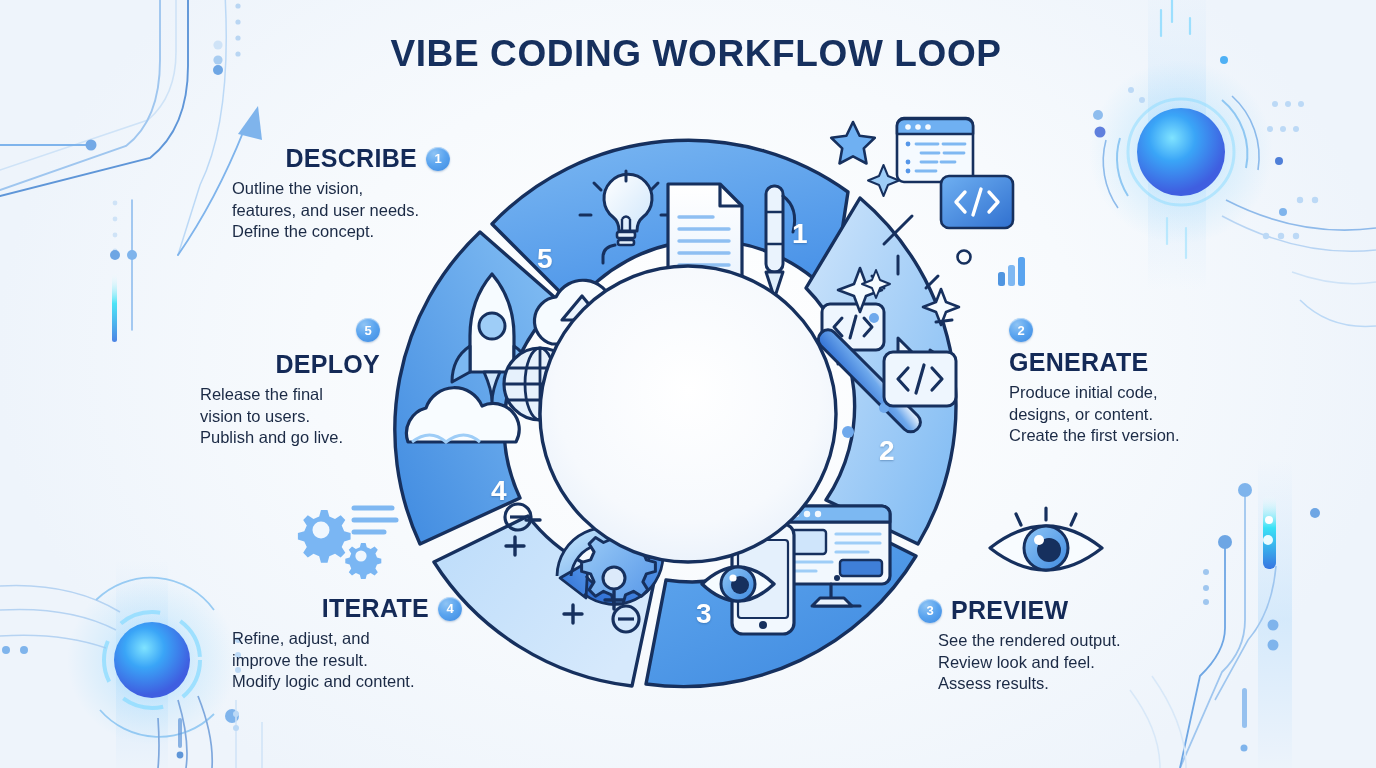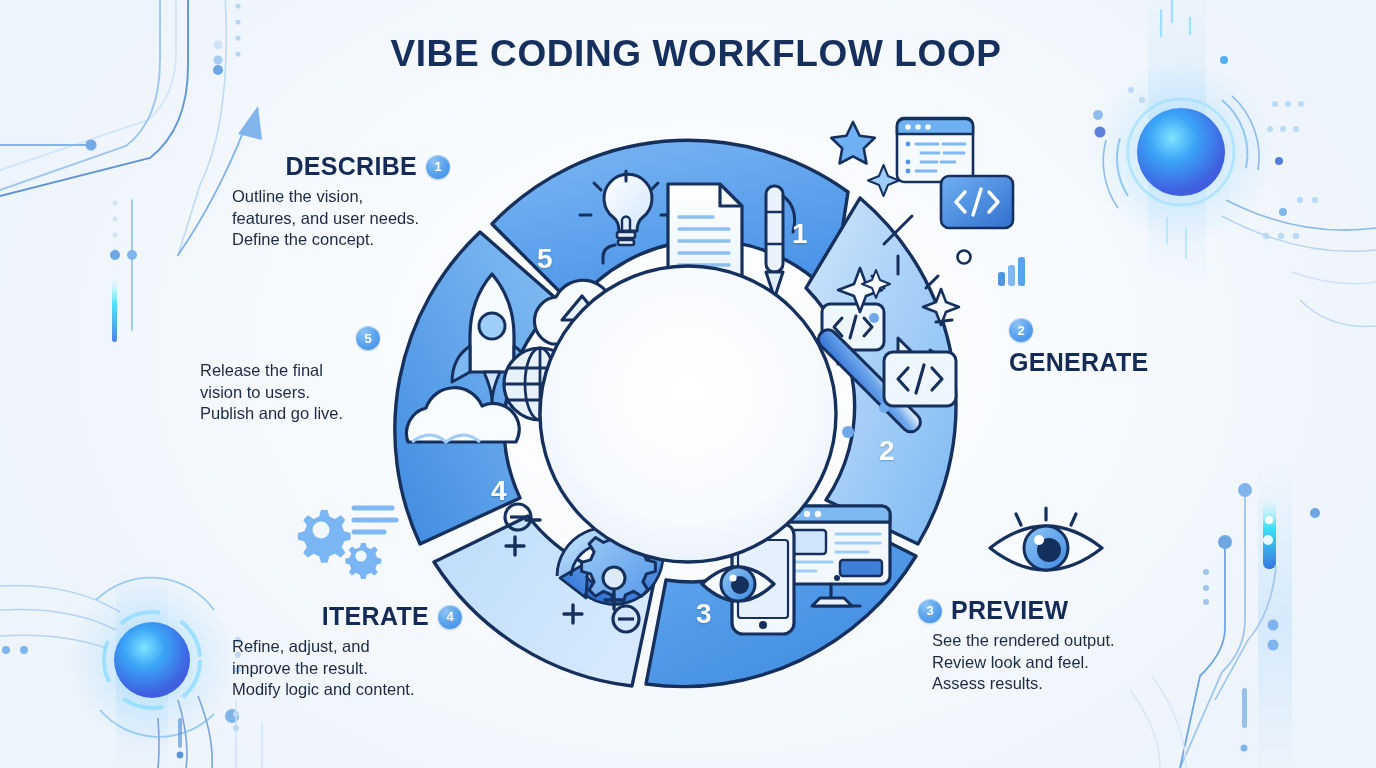--- a/index.html
+++ b/index.html
@@ -42,21 +42,21 @@
     color:#fff;font-size:13px;font-weight:bold;
     display:flex;align-items:center;justify-content:center;
     line-height:1;
   }
   .step .desc{
     margin-top:7px;font-size:16.5px;color:#1b2a45;line-height:1.31;
     white-space:pre-line;
   }
   .step.right .head{justify-content:flex-start;}
   .step.right .desc{text-align:left;}
-  .step.left .head{justify-content:flex-end;margin-top:8px;}
+  .step.left .head{justify-content:flex-end;}
   .step.left .desc{text-align:left;}
 
   #step1{left:232px;top:146px;width:218px;}
   #step5{left:200px;top:318px;width:180px;}
   #step4{left:232px;top:596px;width:230px;}
   #step3{left:918px;top:598px;width:300px;}
   #step2{left:1009px;top:318px;width:260px;}
 
   
   .seg-num{
@@ -613,44 +613,48 @@
     <div class="desc">Outline the vision,
 features, and user needs.
 Define the concept.</div>
   </div>
 
   <div class="step right" id="step2">
     <div class="head" style="margin-bottom:8px;">
       <div class="badge">2</div>
     </div>
     <div class="ttl">GENERATE</div>
+    <div class="desc">Produce initial code,
+designs, or content.
+Create the first version.</div>
   </div>
 
   <div class="step right" id="step3">
     <div class="head">
       <div class="badge">3</div>
       <div class="ttl">PREVIEW</div>
     </div>
-    <div class="desc" style="margin-left:14px;">See the rendered output.
+    <div class="desc" style="margin-left:20px;">See the rendered output.
 Review look and feel.
 Assess results.</div>
   </div>
 
   <div class="step left" id="step4">
     <div class="head">
       <div class="ttl">ITERATE</div>
       <div class="badge">4</div>
     </div>
     <div class="desc">Refine, adjust, and
 improve the result.
 Modify logic and content.</div>
   </div>
 
   <div class="step left" id="step5">
     <div class="head" style="margin-bottom:10px;">
       <div class="badge">5</div>
     </div>
+    <div class="ttl" style="text-align:right;">DEPLOY</div>
     <div class="desc">Release the final
 vision to users.
 Publish and go live.</div>
   </div>
 
 </div>
 
 </body></html>

